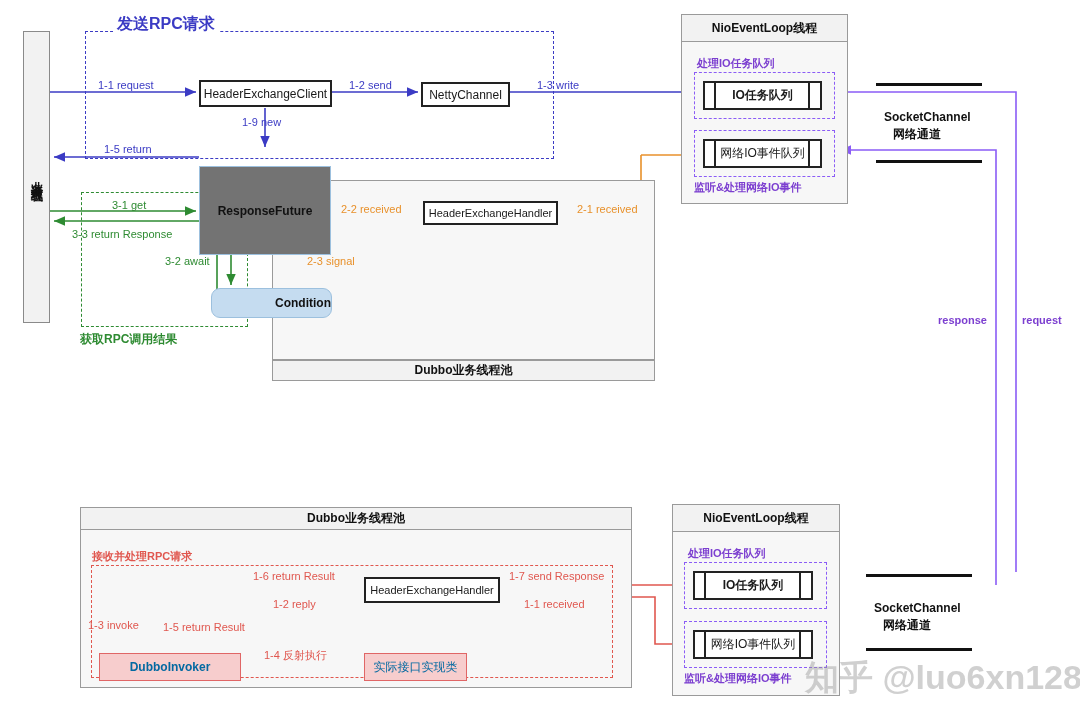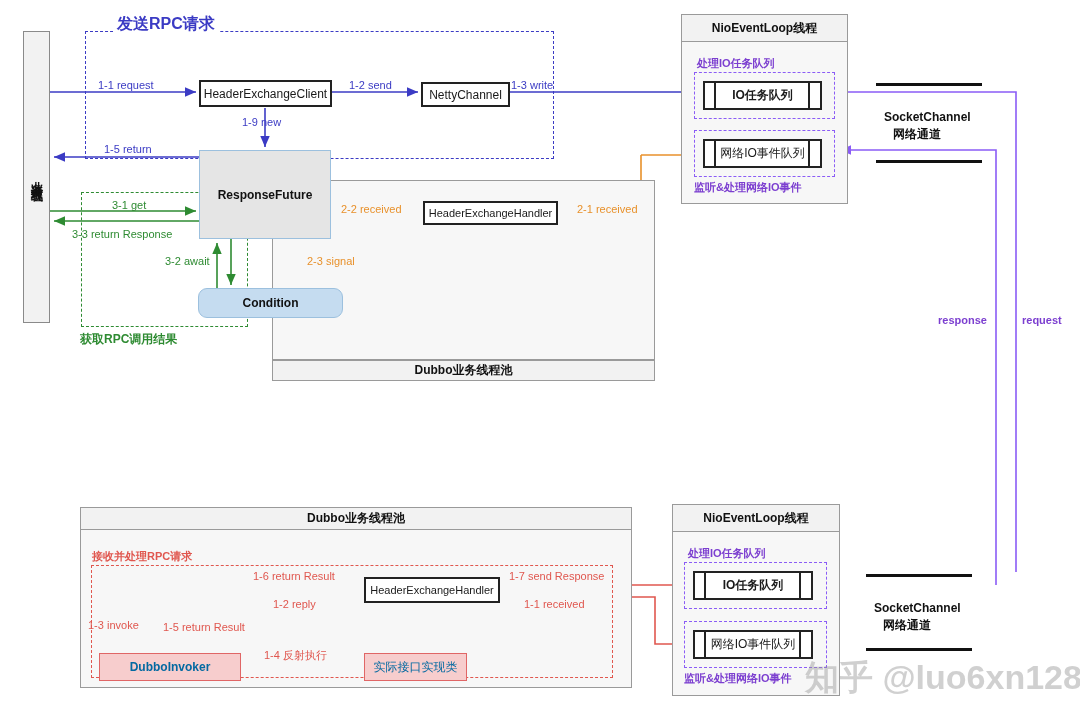--- a/index.html
+++ b/index.html
@@ -1,21 +1,21 @@
 <!DOCTYPE html>
 <html><head>
 <meta charset="utf-8">
 <style>
   html,body{margin:0;padding:0;background:#ffffff;}
   body{font-family:"Liberation Sans","DejaVu Sans",sans-serif;}
   #canvas{position:relative;width:1080px;height:719px;background:#fff;overflow:hidden;}
 
   .box{position:absolute;box-sizing:border-box;display:flex;align-items:center;justify-content:center;text-align:center;}
   .solid-box{border:2px solid #222;background:#fff;color:#1a1a1a;font-size:12px;}
-  .blue-box{background:#e5e5e5;border:1px solid #9cc0de;color:#111;font-weight:bold;font-size:12px;}
+  .blue-box{background:#737373;border:1px solid #9cc0de;color:#111;font-weight:bold;font-size:12px;margin-top:16px;}
   .blue-box-round{background:#c5dcf0;border:1px solid #9cc0de;border-radius:9px;color:#111;font-weight:bold;font-size:12px;}
   .pink-box{background:#f7cdcd;border:1.5px solid #e06666;color:#0369a1;font-size:12px;}
   .pink-box-bold{font-weight:bold;}
   .gray-panel{background:#f2f2f2;border:1px solid #9a9a9a;}
   .gray-panel-inner{background:#f7f7f7;}
   .panel-title{position:absolute;box-sizing:border-box;background:#f2f2f2;border:1px solid #9a9a9a;display:flex;align-items:center;justify-content:center;font-size:12px;font-weight:bold;color:#111;}
 
   .vbar{position:absolute;box-sizing:border-box;background:#f2f2f2;border:1.5px solid #8a8a8a;display:flex;align-items:center;justify-content:center;}
   .vbar span{writing-mode:vertical-rl;text-orientation:upright;font-size:12px;font-weight:bold;color:#111;letter-spacing:2px;}
 
@@ -134,21 +134,21 @@
   </div>
 
   <div class="box solid-box" style="left:421px;top:82px;width:89px;height:25px;">
     <span>NettyChannel</span>
   </div>
 
   <div class="box blue-box" style="left:199px;top:150px;width:132px;height:89px;">
     <span>ResponseFuture</span>
   </div>
 
-  <div class="box blue-box-round" style="left:198px;top:288px;width:145px;height:30px;">
+  <div class="box blue-box-round" style="left:211px;top:288px;width:121px;height:30px;justify-content:flex-end;">
     <span>Condition</span>
   </div>
 
   <div class="box solid-box" style="left:423px;top:201px;width:135px;height:24px;font-size:11px;">
     <span>HeaderExchangeHandler</span>
   </div>
 
   <div class="box gray-panel" style="left:681px;top:14px;width:167px;height:190px;background:#f7f7f7;"></div>
   <div class="panel-title" style="left:681px;top:14px;width:167px;height:28px;">
     <span>NioEventLoop线程</span>
@@ -175,21 +175,21 @@
   <div class="blackbar" style="left:876px;top:83px;width:106px;"></div>
   <div class="blackbar" style="left:876px;top:160px;width:106px;"></div>
   <div class="lbl lbl-black" style="left:884px;top:110px;font-size:12px;">SocketChannel</div>
   <div class="lbl lbl-black" style="left:893px;top:126px;font-size:12px;">网络通道</div>
 
   <div class="lbl lbl-purple" style="left:938px;top:314px;font-size:11px;">response</div>
   <div class="lbl lbl-purple" style="left:1022px;top:314px;font-size:11px;">request</div>
 
   <div class="lbl lbl-blue" style="left:98px;top:79px;">1-1 request</div>
   <div class="lbl lbl-blue" style="left:349px;top:79px;">1-2 send</div>
-  <div class="lbl lbl-blue" style="left:511px;top:79px;">1-3 write</div>
+  <div class="lbl lbl-blue" style="left:537px;top:79px;">1-3 write</div>
   <div class="lbl lbl-blue" style="left:242px;top:116px;">1-9 new</div>
   <div class="lbl lbl-blue" style="left:104px;top:143px;">1-5 return</div>
 
   <div class="lbl lbl-green" style="left:112px;top:199px;">3-1 get</div>
   <div class="lbl lbl-green" style="left:72px;top:228px;">3-3 return Response</div>
   <div class="lbl lbl-green" style="left:165px;top:255px;">3-2 await</div>
 
   <div class="lbl lbl-orange" style="left:577px;top:203px;">2-1 received</div>
   <div class="lbl lbl-orange" style="left:341px;top:203px;">2-2 received</div>
   <div class="lbl lbl-orange" style="left:307px;top:255px;">2-3 signal</div>

